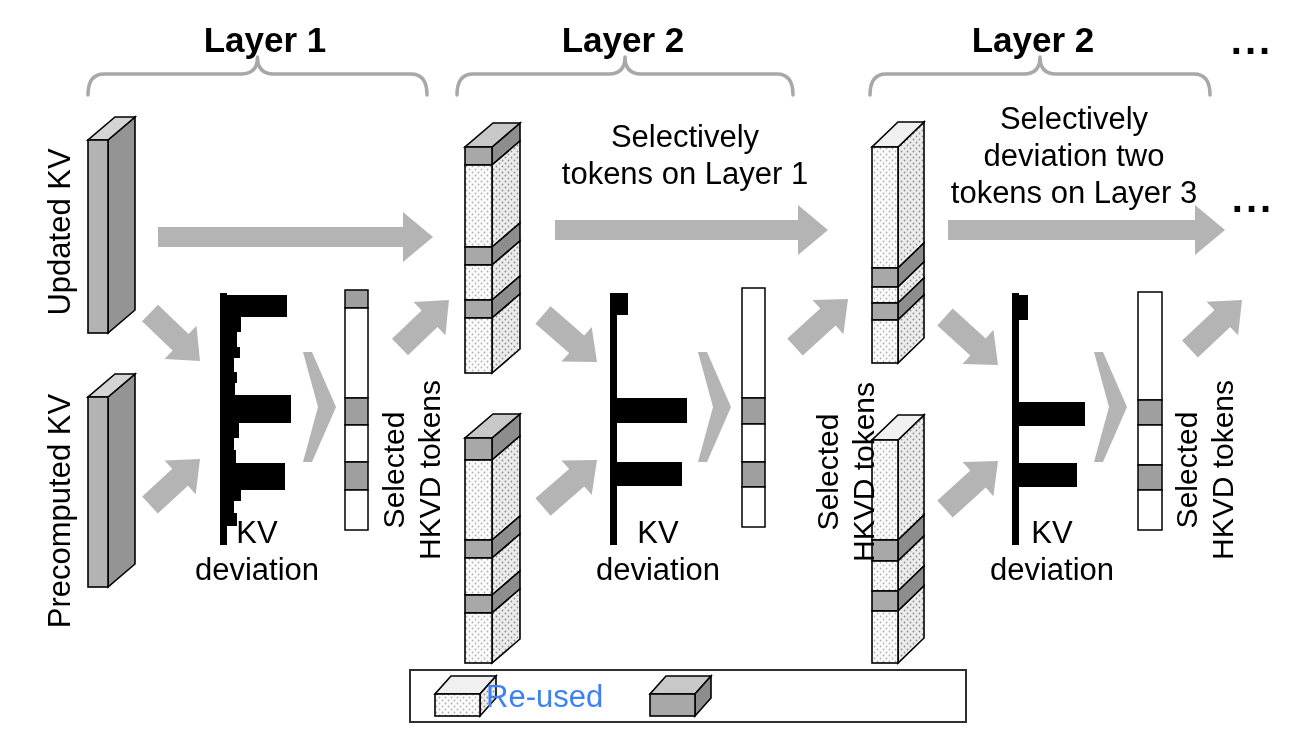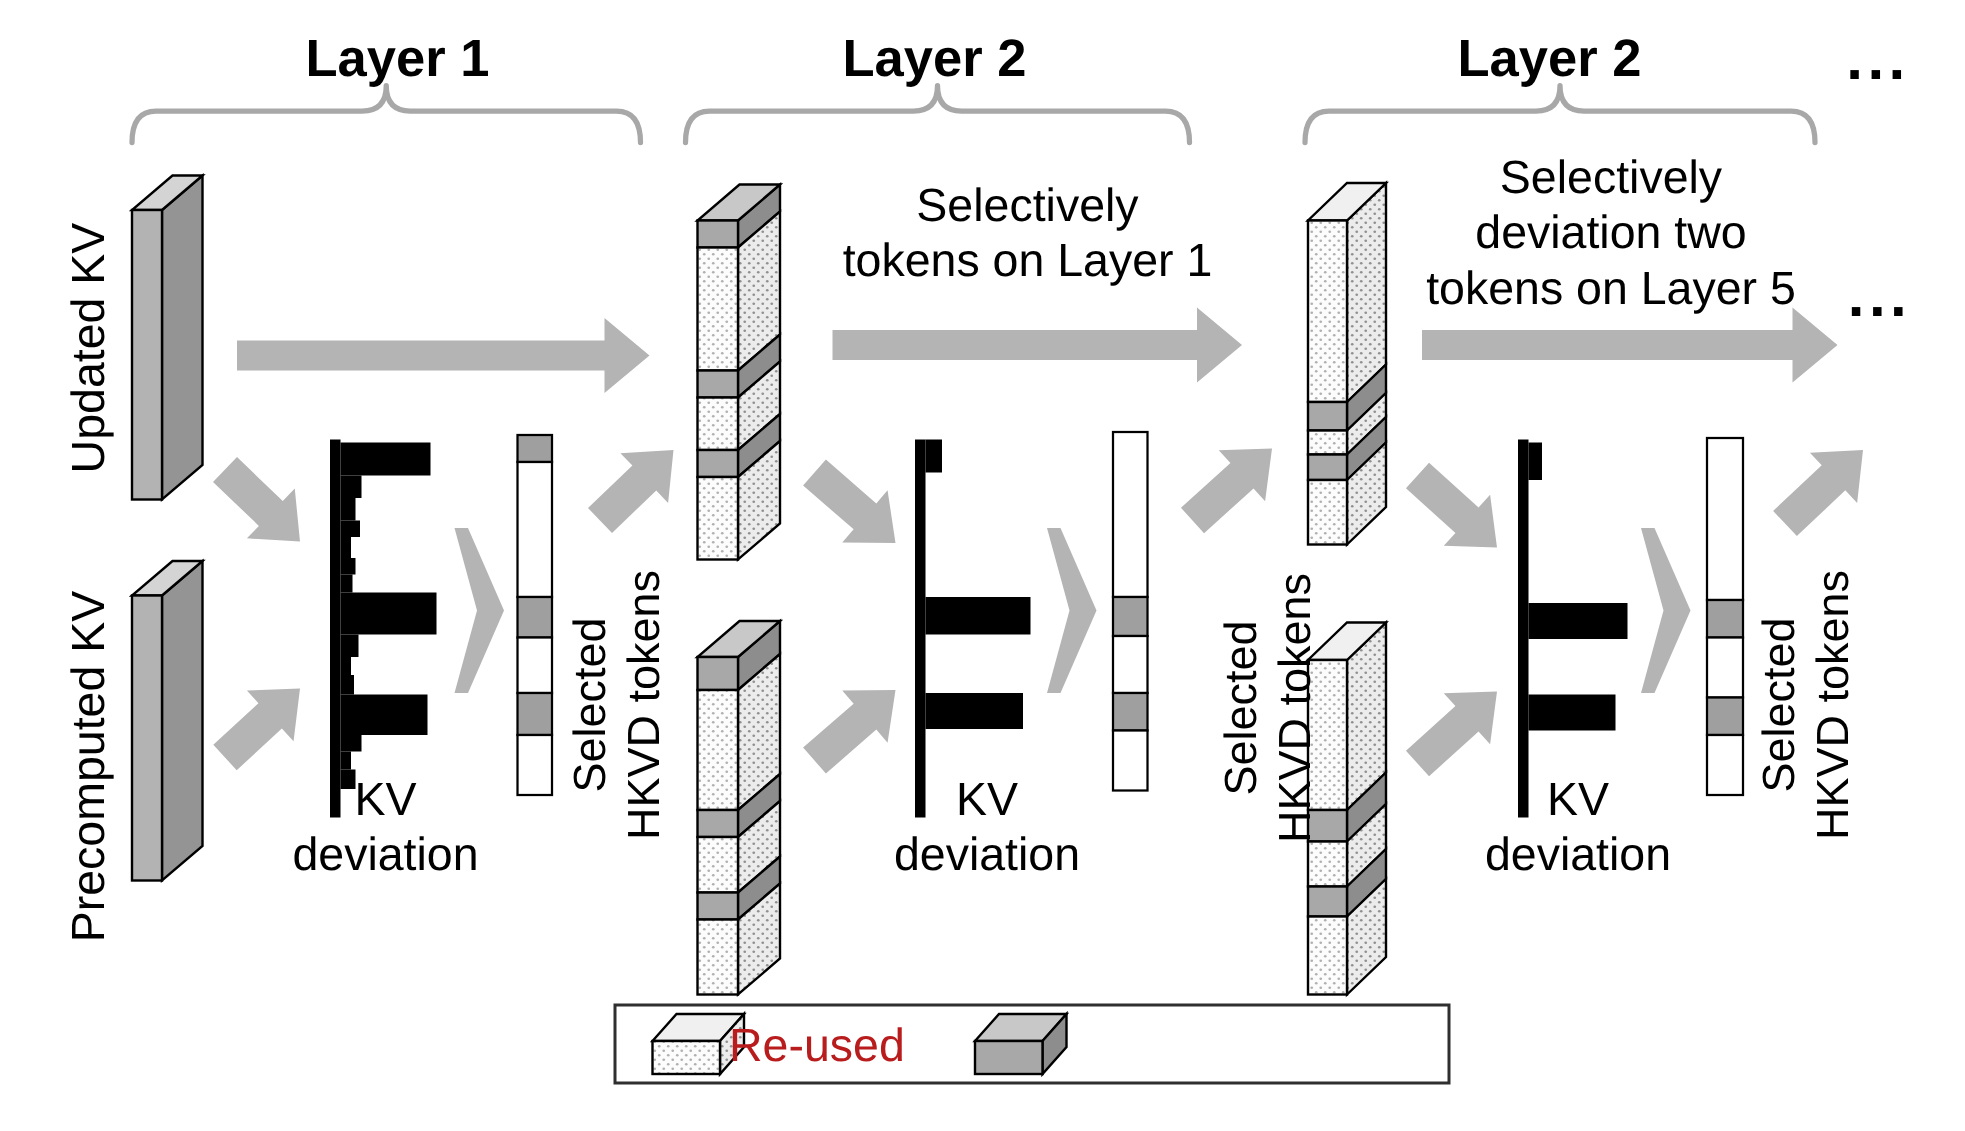--- a/index.html
+++ b/index.html
@@ -12,21 +12,21 @@
   .t{
     position:absolute;transform:translate(-50%,-50%);
     font-size:31px;line-height:37px;text-align:center;white-space:nowrap;color:#000;
   }
   .title{font-weight:bold;font-size:35px;}
   .dots{font-weight:bold;font-size:40px;letter-spacing:3px;}
   .rot{transform:translate(-50%,-50%) rotate(-90deg);}
   .sel{font-size:30px;line-height:36px;}
   .lt{
     position:absolute;transform:translateY(-50%);
-    font-size:31px;white-space:nowrap;color:#b91c1c;
+    font-size:31px;white-space:nowrap;color:#3b82f6;
   }
 </style>
 </head>
 <body>
 
 <div id="stage">
 
   <svg id="shapes" width="1310" height="754" viewBox="0 0 1310 754">
       <defs>
         <pattern id="dotsF" width="6" height="6" patternUnits="userSpaceOnUse">
@@ -169,21 +169,21 @@
 
   <div class="t" style="left:290px;top:159px">
   </div>
   <div class="t" style="left:685px;top:155px">
     <div>Selectively</div>
     <div>tokens on Layer 1</div>
   </div>
   <div class="t" style="left:1074px;top:155px">
     <div>Selectively</div>
     <div>deviation two</div>
-    <div>tokens on Layer 5</div>
+    <div>tokens on Layer 3</div>
   </div>
 
   <div class="t rot" style="left:59px;top:232px">Updated KV</div>
   <div class="t rot" style="left:59px;top:511px">Precomputed KV</div>
 
   <div class="t" style="left:257px;top:551px">
     <div>KV</div>
     <div>deviation</div>
   </div>
   <div class="t" style="left:658px;top:551px">

